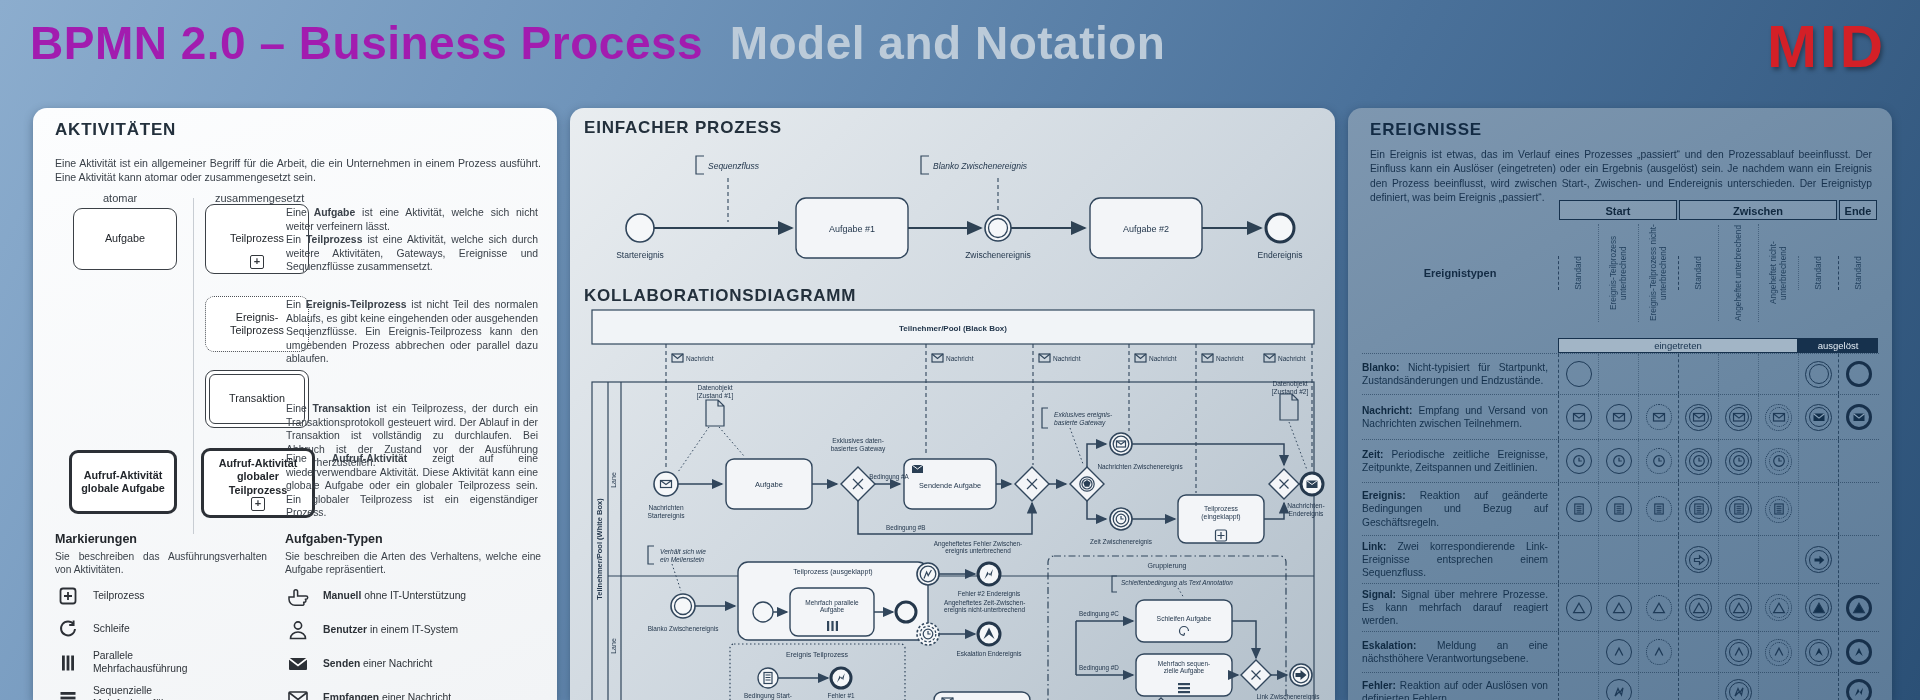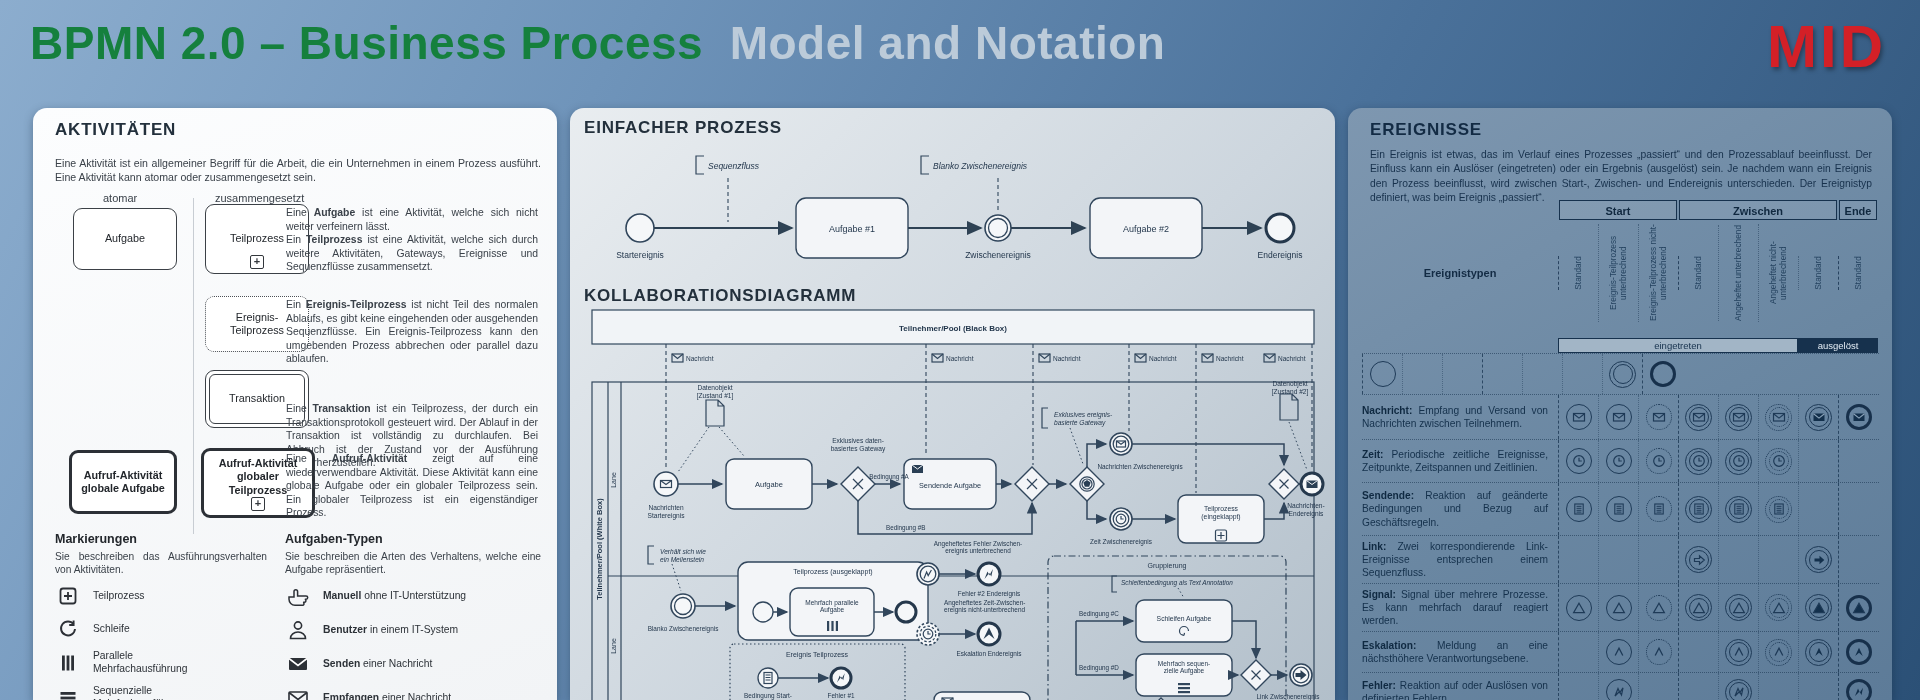--- a/index.html
+++ b/index.html
@@ -3,21 +3,21 @@
 <meta charset="utf-8">
 <style>
   html,body{margin:0;padding:0;}
   body{
     width:1920px;height:700px;overflow:hidden;position:relative;
     font-family:"Liberation Sans","DejaVu Sans",sans-serif;
     background:linear-gradient(118deg,#8cadce 0%,#6f94ba 28%,#4a719a 62%,#2b5076 100%);
   }
   
   .hdr-title{position:absolute;left:30px;top:16px;font-size:46px;font-weight:bold;letter-spacing:.5px;white-space:nowrap;}
-  .hdr-title .strong{color:#15803d;}
+  .hdr-title .strong{color:#a21caf;}
   .hdr-title .light{color:#bccbd9;}
   .logo{position:absolute;right:34px;top:12px;font-size:60px;font-weight:800;letter-spacing:3px;color:#d32027;text-shadow:2px 3px 4px rgba(0,0,0,.35);}
   
   .panel{position:absolute;top:108px;height:592px;border-radius:14px 14px 0 0;box-shadow:0 3px 10px rgba(10,25,45,.35);overflow:hidden;}
   #panel-act{left:33px;width:524px;background:linear-gradient(160deg,#fcfdfe 0%,#f2f4f6 100%);}
   #panel-proc{left:570px;width:765px;background:linear-gradient(135deg,#e9edf0 0%,#cdd6de 55%,#b2bfca 100%);}
   #panel-ev{left:1348px;width:544px;background:linear-gradient(150deg,#7e97b0 0%,#6a87a2 55%,#5d7b98 100%);}
   .ptitle{position:absolute;font-size:17px;font-weight:bold;letter-spacing:.8px;color:#23303c;}
   
   #panel-act .intro{position:absolute;left:22px;top:42px;width:486px;font-size:10.6px;line-height:1.35;color:#3a4149;text-align:justify;margin-top:6px;}
@@ -484,20 +484,21 @@
         <div class="ev-col strong">
           <span class="vtext">Standard</span>
         </div>
       </div>
       <div class="ev-bands">
         <div class="ev-spacer"></div>
         <div class="ev-band light" style="width: 240px;">eingetreten</div>
         <div class="ev-band dark" style="width: 80px;">ausgelöst</div>
       </div>
       <div class="ev-row" style="min-height: 40px;">
+        <div class="ev-text"><b>Blanko:</b> Nicht-typisiert für Startpunkt, Zustandsänderungen und Endzustände.</div>
         <div class="ev-cell strong">
           <div class="c-single"></div>
         </div>
         <div class="ev-cell"></div>
         <div class="ev-cell"></div>
         <div class="ev-cell strong"></div>
         <div class="ev-cell"></div>
         <div class="ev-cell"></div>
         <div class="ev-cell">
           <div class="c-double">
@@ -636,21 +637,21 @@
                 <circle cx="7" cy="7" r="5.3" fill="none" stroke="#1e3a57" stroke-width="1.2"></circle>
                 <path d="M7,3.8 V7 h2.8" stroke="#1e3a57" stroke-width="1.2" fill="none"></path>
               </svg>
             </div>
           </div>
         </div>
         <div class="ev-cell"></div>
         <div class="ev-cell strong"></div>
       </div>
       <div class="ev-row" style="min-height: 52px;">
-        <div class="ev-text"><b>Sendende:</b> Reaktion auf geänderte Bedingungen und Bezug auf Geschäftsregeln.</div>
+        <div class="ev-text"><b>Ereignis:</b> Reaktion auf geänderte Bedingungen und Bezug auf Geschäftsregeln.</div>
         <div class="ev-cell strong">
           <div class="c-single">
             <svg width="14" height="14" viewBox="0 0 14 14">
               <rect x="2.8" y="2" width="8.4" height="10" fill="none" stroke="#1e3a57" stroke-width="1.1"></rect>
               <path d="M4.5,4.3 h5 M4.5,6.3 h5 M4.5,8.3 h5 M4.5,10.1 h5" stroke="#1e3a57" stroke-width="1"></path>
             </svg>
           </div>
         </div>
         <div class="ev-cell">
           <div class="c-single">

